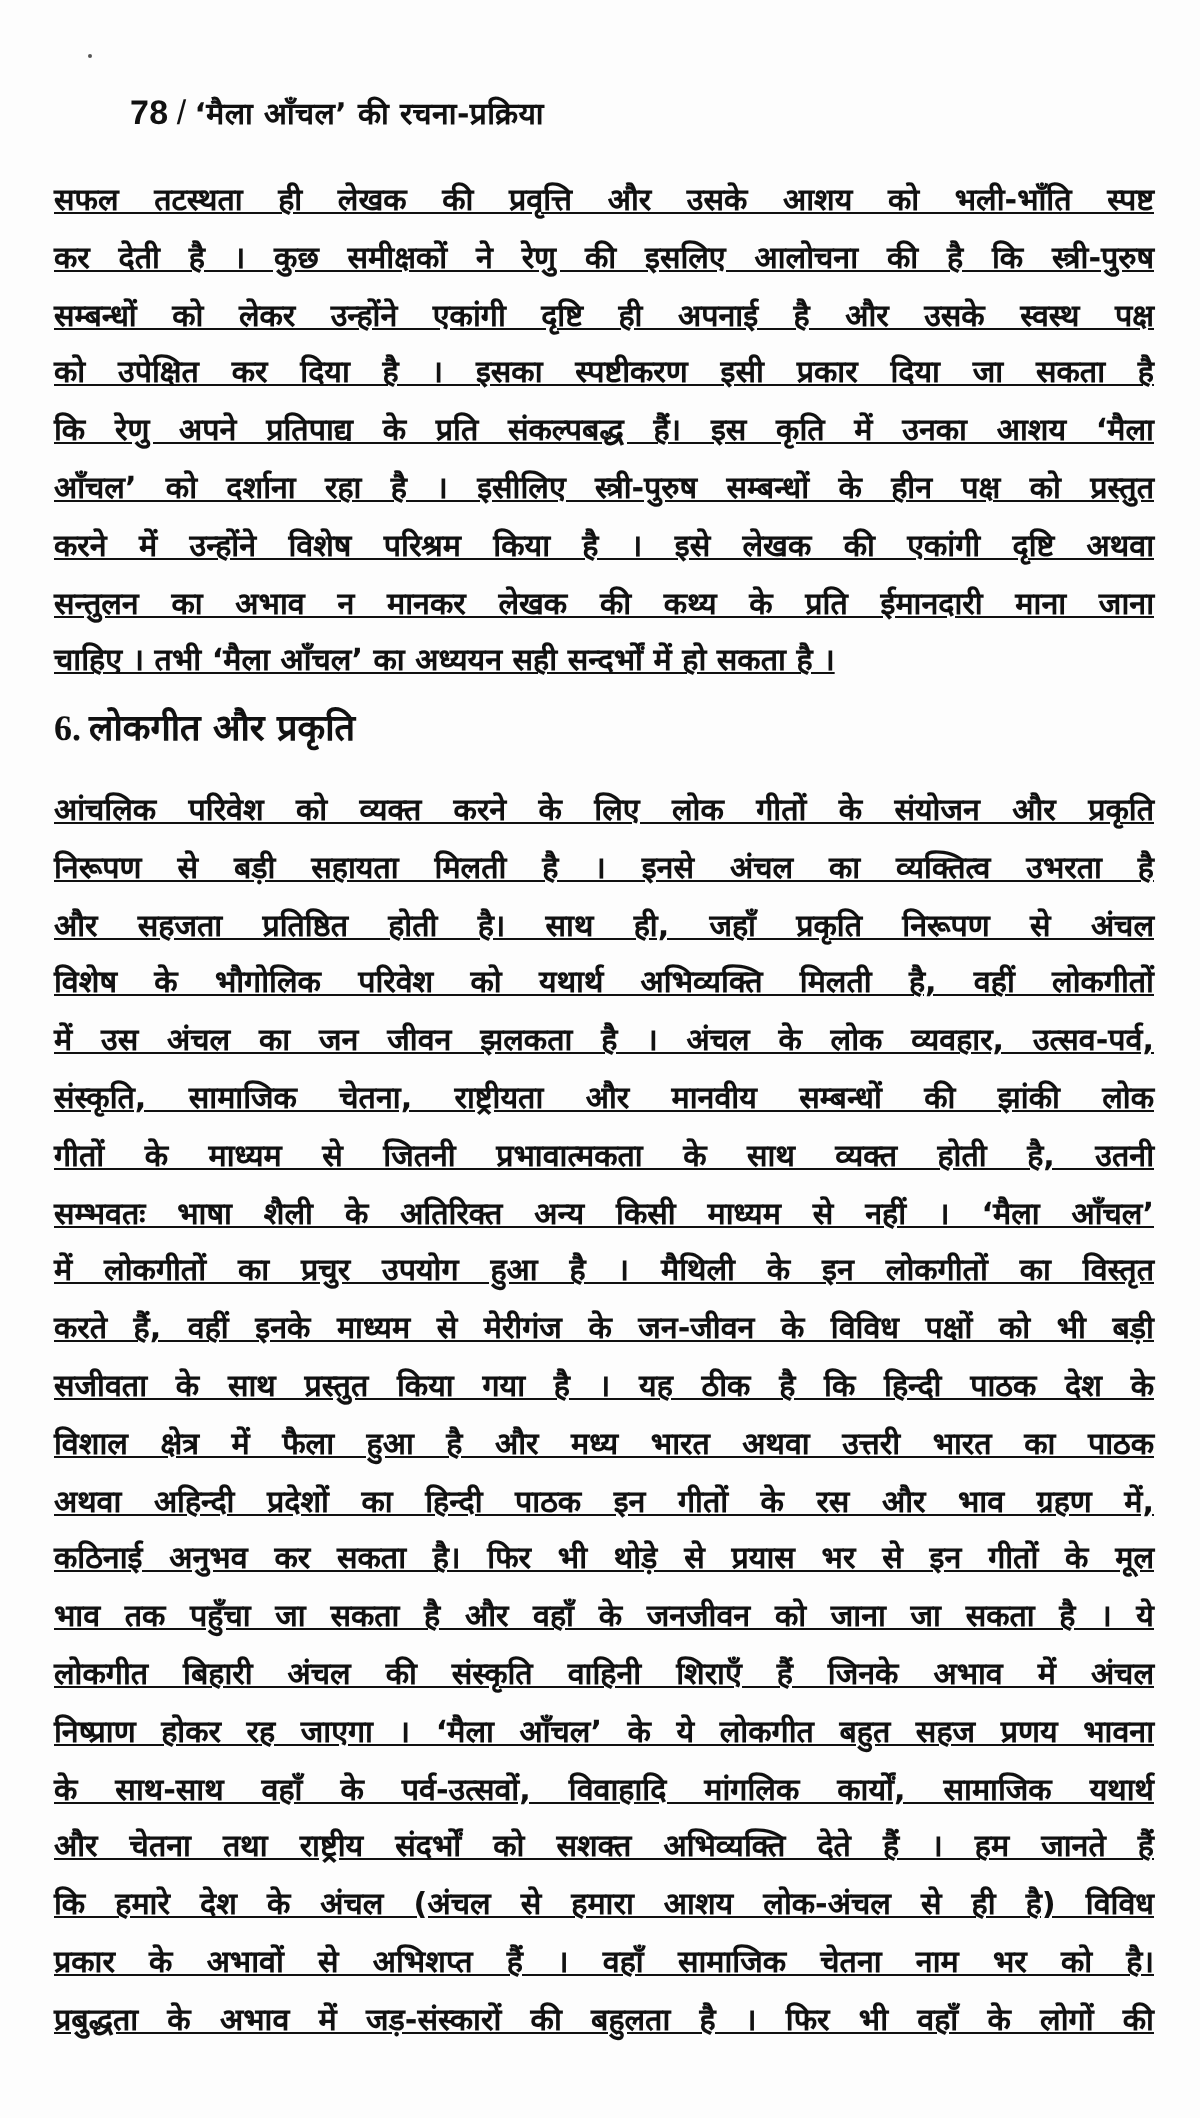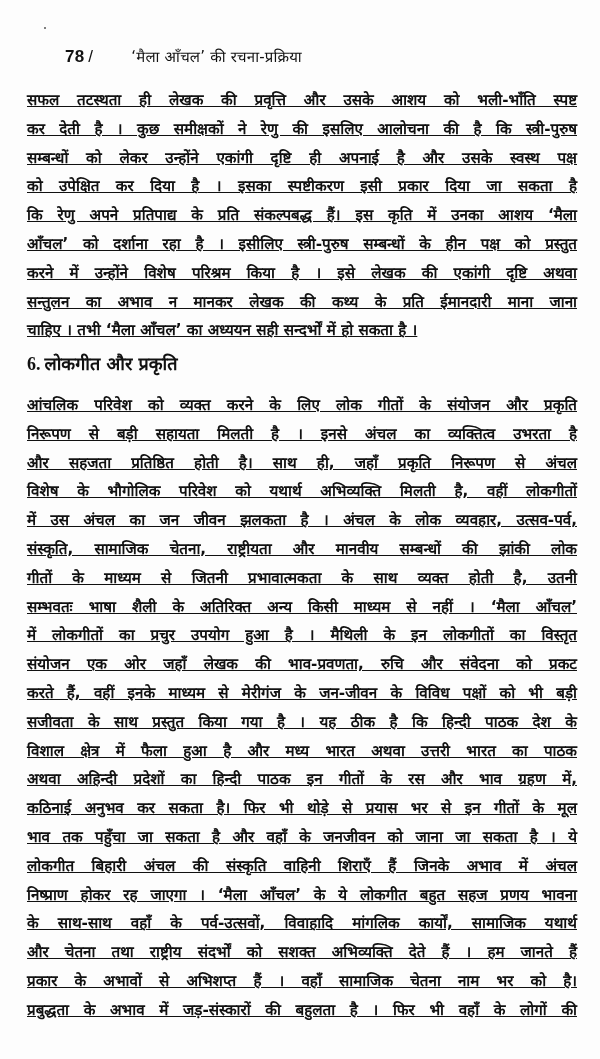--- a/index.html
+++ b/index.html
@@ -37,22 +37,21 @@
     font-size: 17px;
     margin-left: 39px;
   }
   .running-head .slash {
     font-family: "Liberation Sans", sans-serif;
     font-weight: normal;
     font-size: 17px;
     margin: 0 4px;
   }
   .running-head .book-title {
-    font-weight: normal;
-    margin-left: 34px;
+    font-weight: bold;
   }
   .para {
     position: absolute;
     left: 27px;
     width: 550px;
     text-decoration: underline;
   }
   .line {
     display: block;
     height: 28.8px;
@@ -118,27 +117,27 @@
   <div class="para para-2">
     <span class="line">आंचलिक परिवेश को व्यक्त करने के लिए लोक गीतों के संयोजन और प्रकृति</span>
     <span class="line">निरूपण से बड़ी सहायता मिलती है । इनसे अंचल का व्यक्तित्व उभरता है</span>
     <span class="line">और सहजता प्रतिष्ठित होती है। साथ ही, जहाँ प्रकृति निरूपण से अंचल</span>
     <span class="line">विशेष के भौगोलिक परिवेश को यथार्थ अभिव्यक्ति मिलती है, वहीं लोकगीतों</span>
     <span class="line">में उस अंचल का जन जीवन झलकता है । अंचल के लोक व्यवहार, उत्सव-पर्व,</span>
     <span class="line">संस्कृति, सामाजिक चेतना, राष्ट्रीयता और मानवीय सम्बन्धों की झांकी लोक</span>
     <span class="line">गीतों के माध्यम से जितनी प्रभावात्मकता के साथ व्यक्त होती है, उतनी</span>
     <span class="line">सम्भवतः भाषा शैली के अतिरिक्त अन्य किसी माध्यम से नहीं । ‘मैला आँचल’</span>
     <span class="line">में लोकगीतों का प्रचुर उपयोग हुआ है । मैथिली के इन लोकगीतों का विस्तृत</span>
-    <span class="line">संयोजन एक ओर जहाँ लेखक की भाव-प्रवणता, रुचि और संवेदना को प्रकट</span>
     <span class="line">करते हैं, वहीं इनके माध्यम से मेरीगंज के जन-जीवन के विविध पक्षों को भी बड़ी</span>
     <span class="line">सजीवता के साथ प्रस्तुत किया गया है । यह ठीक है कि हिन्दी पाठक देश के</span>
     <span class="line">विशाल क्षेत्र में फैला हुआ है और मध्य भारत अथवा उत्तरी भारत का पाठक</span>
     <span class="line">अथवा अहिन्दी प्रदेशों का हिन्दी पाठक इन गीतों के रस और भाव ग्रहण में,</span>
     <span class="line">कठिनाई अनुभव कर सकता है। फिर भी थोड़े से प्रयास भर से इन गीतों के मूल</span>
     <span class="line">भाव तक पहुँचा जा सकता है और वहाँ के जनजीवन को जाना जा सकता है । ये</span>
     <span class="line">लोकगीत बिहारी अंचल की संस्कृति वाहिनी शिराएँ हैं जिनके अभाव में अंचल</span>
     <span class="line">निष्प्राण होकर रह जाएगा । ‘मैला आँचल’ के ये लोकगीत बहुत सहज प्रणय भावना</span>
     <span class="line">के साथ-साथ वहाँ के पर्व-उत्सवों, विवाहादि मांगलिक कार्यों, सामाजिक यथार्थ</span>
     <span class="line">और चेतना तथा राष्ट्रीय संदर्भों को सशक्त अभिव्यक्ति देते हैं । हम जानते हैं</span>
+    <span class="line">कि हमारे देश के अंचल (अंचल से हमारा आशय लोक-अंचल से ही है) विविध</span>
     <span class="line">प्रकार के अभावों से अभिशप्त हैं । वहाँ सामाजिक चेतना नाम भर को है।</span>
     <span class="line">प्रबुद्धता के अभाव में जड़-संस्कारों की बहुलता है । फिर भी वहाँ के लोगों की</span>
   </div>
 </div>
 
 </body></html>

